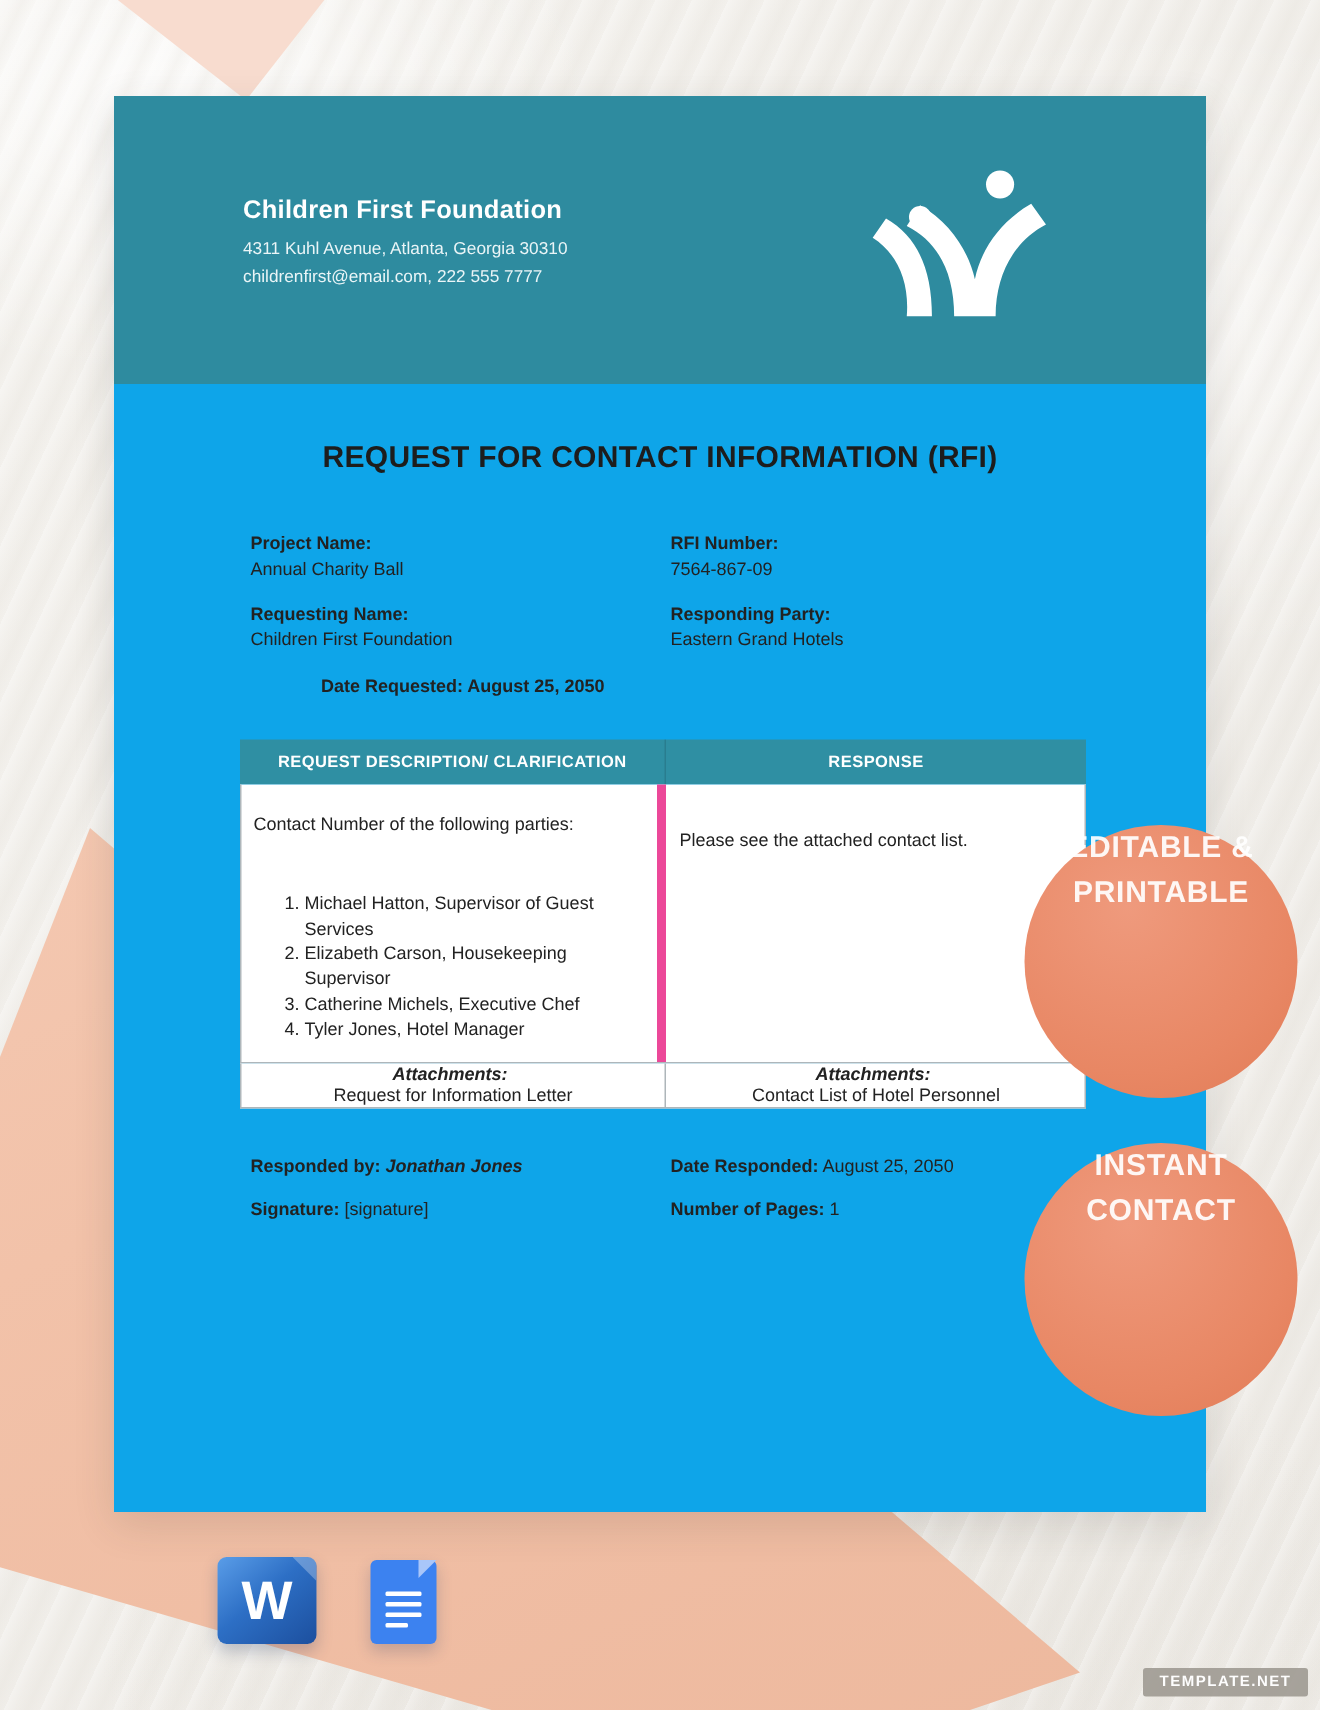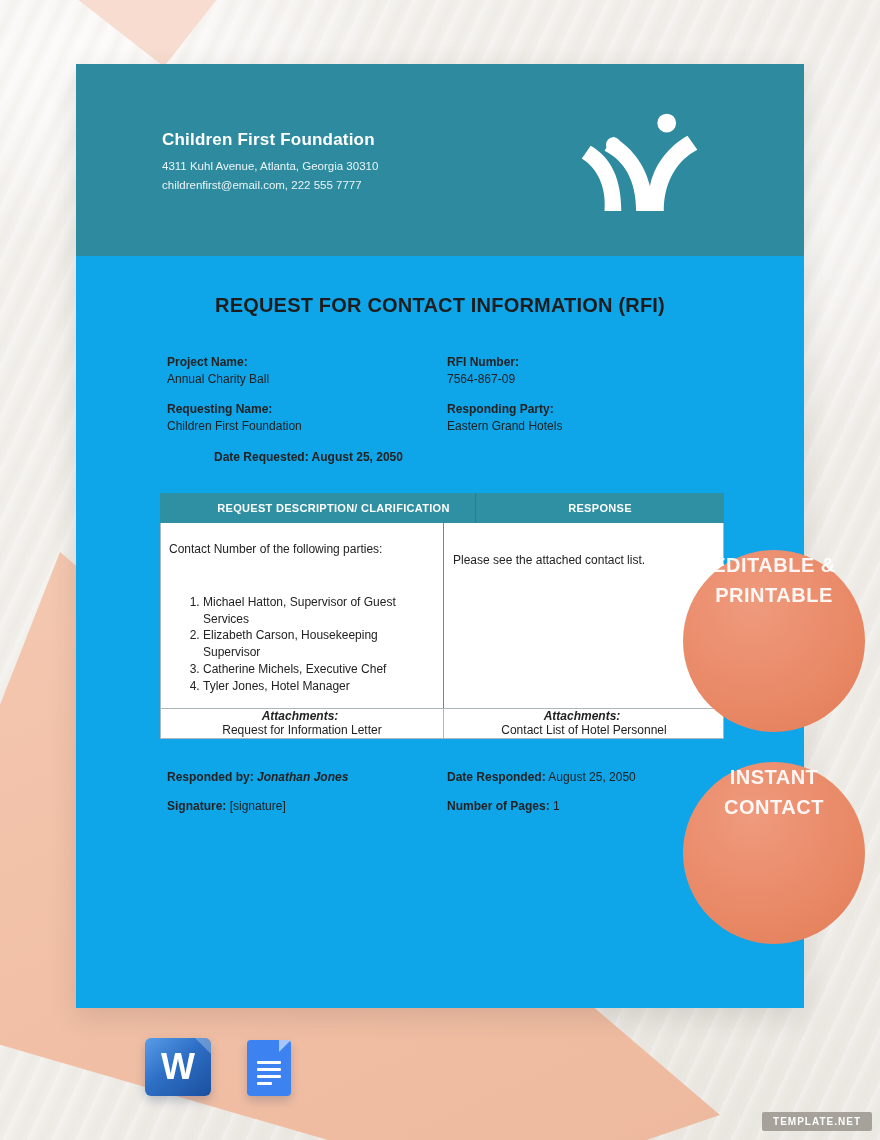--- a/index.html
+++ b/index.html
@@ -58,24 +58,24 @@
   .f-resparty  { left:371px; top:337px; }
   .f-datereq   { left:91px;  top:385px; font-weight:bold;padding-left:47px; }
 
   
   .tbl { position:absolute; left:84px; top:429px; width:564px; }
   .tbl-head { display:flex; height:30px; background:#2f8fa3; }
   .tbl-head .hc {
     display:flex; align-items:center; justify-content:center;
     color:#ffffff; font-size:11px; font-weight:bold; letter-spacing:0.3px;
   }
-  .tbl-head .hc1 { width:284px; border-right:1px solid rgba(0,0,0,0.12);margin-left:32px; }
+  .tbl-head .hc1 { width:284px; border-right:1px solid rgba(0,0,0,0.12); }
   .tbl-head .hc2 { flex:1; }
   .tbl-body { display:flex; height:186px; border:1px solid #aeb6ba; border-top:none; background:#fff; }
-  .tbl-body .bc1 { width:283px; border-right:1px solid #ec4899; padding:18px 10px 0 8px; }
+  .tbl-body .bc1 { width:283px; border-right:6px solid #ec4899; padding:18px 10px 0 8px; }
   .tbl-body .bc2 { flex:1; padding:29px 10px 0 9px; }
   .cell-text { font-size:12px; line-height:1.4; }
   .req-list { margin:36px 0 0 0; padding-left:34px; width:252px; font-size:12px; line-height:1.4; }
   .req-list li { margin:0; }
   .tbl-attach { display:flex; height:30px; border:1px solid #aeb6ba; border-top:none; background:#fff; align-items:stretch; }
   .tbl-attach .ac { display:flex; align-items:center; font-size:12px; padding:0 8px;flex-direction:column; }
   .tbl-attach .ac1 { width:283px; border-right:1px solid #aeb6ba; }
   .tbl-attach .ac2 { flex:1; padding-left:9px; }
   .att-lbl { font-weight:bold; font-style:italic; margin-right:4px; }
 

